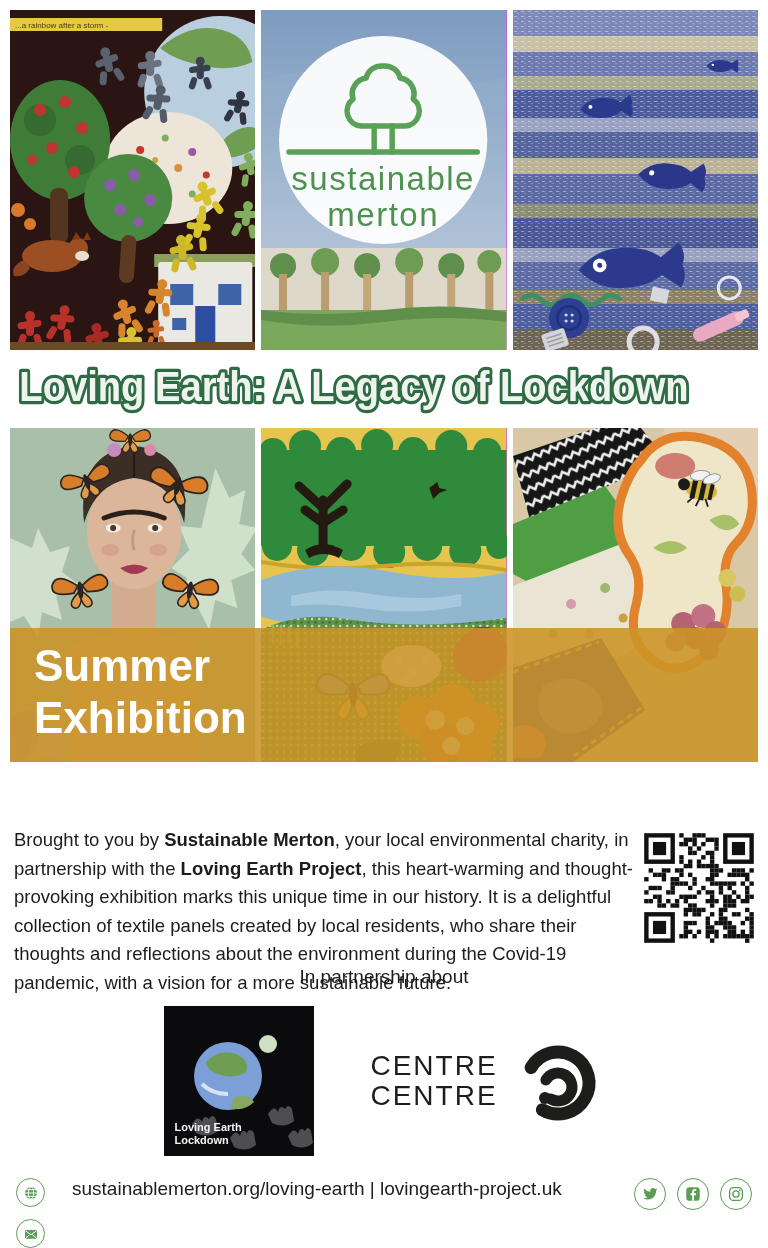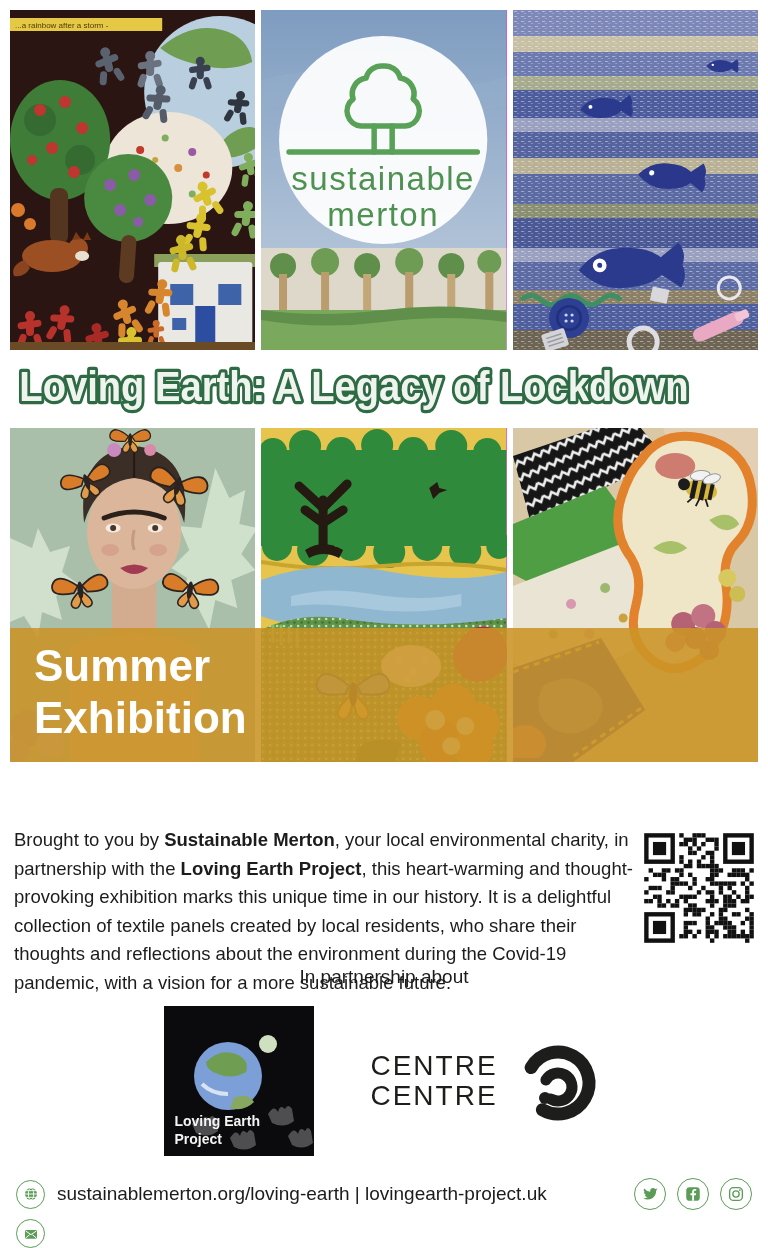--- a/index.html
+++ b/index.html
@@ -28,28 +28,28 @@
   .about{position:absolute;top:826px;left:14px;right:12px;display:flex;gap:6px;align-items:flex-start;}
   .about p{flex:1;margin:0;font-size:18.5px;line-height:28.5px;color:#1c1c1c;}
   .qr{width:114px;height:114px;flex:0 0 114px;margin-top:5px;}
   .qr svg{display:block;width:100%;height:100%;}
 
   .partner-label{position:absolute;top:966px;left:0;width:768px;text-align:center;font-size:19px;color:#1c1c1c;}
 
   .partners{position:absolute;top:1006px;left:0;width:768px;display:flex;justify-content:center;align-items:center;gap:56px;}
   .lep-logo{position:relative;width:150px;height:150px;background:#0b0b0d;flex:0 0 150px;}
   .lep-logo svg{position:absolute;inset:0;width:100%;height:100%;}
-  .lep-text{position:absolute;left:10px;bottom:8px;color:#f4f4f4;font-weight:bold;font-size:14px;line-height:1.25;}
+  .lep-text{position:absolute;left:10px;bottom:8px;color:#f4f4f4;font-weight:bold;font-size:11px;line-height:1.25;}
   .cc-logo{display:flex;align-items:center;gap:14px;}
   .cc-text{font-size:28px;letter-spacing:2px;color:#1d1d1b;line-height:1.08;}
   .cc-mark{width:92px;height:92px;}
 
   
   .footer{position:absolute;top:1178px;left:16px;right:16px;color:#1c1c1c;}
-  .f-row{display:flex;align-items:center;margin-bottom:9px;}
+  .f-row{display:flex;align-items:flex-start;margin-bottom:9px;gap:15px;}
   .ring{width:27px;height:27px;border:1.6px solid #5b9d57;border-radius:50%;
         display:flex;align-items:center;justify-content:center;flex:0 0 27px;}
   .ring svg{width:16px;height:16px;display:block;}
   .f-text{margin-left:12px;font-size:19px;}
   .socials{margin-left:auto;display:flex;gap:11px;}
   .socials .ring{width:30px;height:30px;flex-basis:30px;}
   .socials .ring svg{width:18px;height:18px;}
 </style>
 </head>
 <body>
@@ -702,21 +702,21 @@
         <circle cx="104" cy="38" r="9" fill="#cfe0c0"></circle>
         <g fill="#5a5a5e" opacity="0.85">
           <path d="M28 118 q6 -10 10 -2 q2 -8 7 -3 q3 -6 7 0 l2 12 q-10 8 -22 2 z"></path>
           <path d="M104 108 q6 -10 10 -2 q2 -8 7 -3 q3 -6 7 0 l2 12 q-10 8 -22 2 z"></path>
           <path d="M124 130 q6 -10 10 -2 q2 -8 7 -3 q3 -6 6 0 l2 12 q-10 8 -21 2 z"></path>
           <path d="M66 132 q6 -10 10 -2 q2 -8 7 -3 q3 -6 7 0 l2 12 q-10 8 -22 2 z"></path>
         </g>
       </svg>
       <div class="lep-text">
         <div>Loving Earth</div>
-        <div>Project</div>
+        <div>Lockdown</div>
       </div>
     </div>
 
     <div class="cc-logo">
       <div class="cc-text">
         <div>CENTRE</div>
         <div>CENTRE</div>
       </div>
       <svg class="cc-mark" viewBox="0 0 92 92">
         <g fill="none" stroke="#1d1d1b" stroke-linecap="round">

